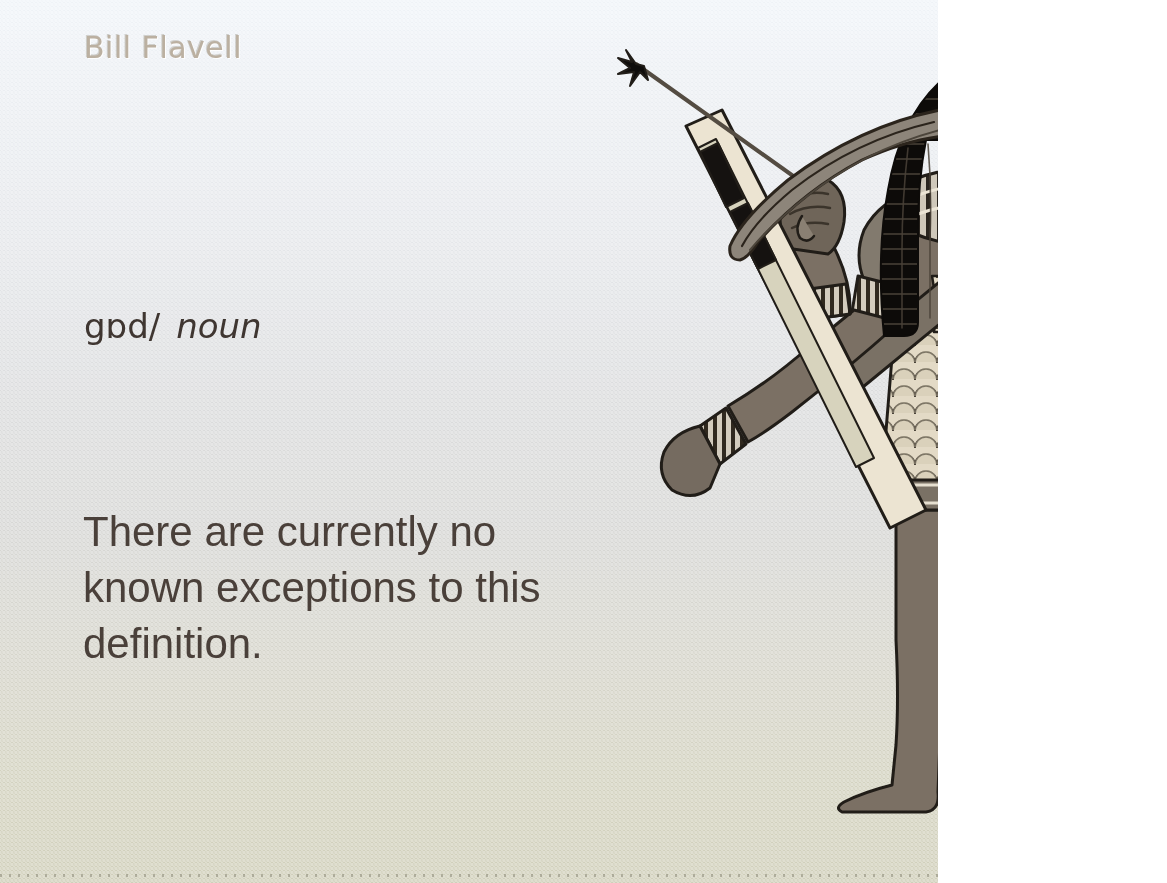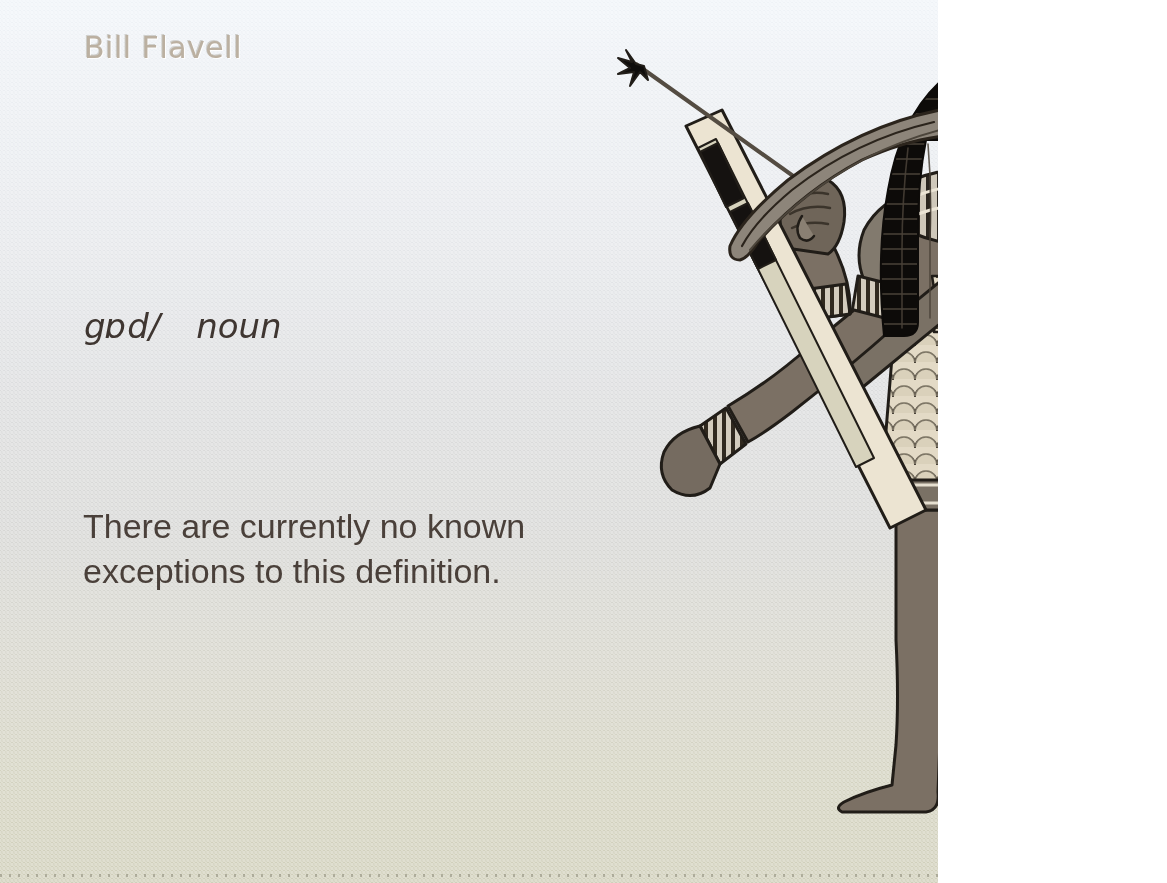--- a/index.html
+++ b/index.html
@@ -67,41 +67,41 @@
     font-weight: 400;
   }
   #pron-row {
     position: absolute;
     left: 84px;
     top: 306px;
     font-size: 34px;
     color: #3f3631;
     white-space: nowrap;
   }
-  #pron-row .ipa { font-family: "DejaVu Sans", sans-serif; font-style: italic; }
+  #pron-row .ipa { font-family: "DejaVu Sans", sans-serif; }
   #pron-row .pos {
     font-style: italic;
-    margin-left: 36px;
+    margin-left: 16px;
     font-family: "DejaVu Sans", sans-serif;
   }
   #sense-1 {
     position: absolute;
     left: 83px;
     top: 394px;
     width: 540px;
     font-size: 34px;
     line-height: 1.33;
     color: #3b332e;
   }
   #note {
     position: absolute;
     left: 83px;
     top: 504px;
     width: 530px;
-    font-size: 34px;
+    font-size: 42px;
     line-height: 1.33;
     color: #4a403a;
   }
 
   
   #thoth {
     position: absolute;
     left: 596px;
     top: 40px;
     width: 560px;

